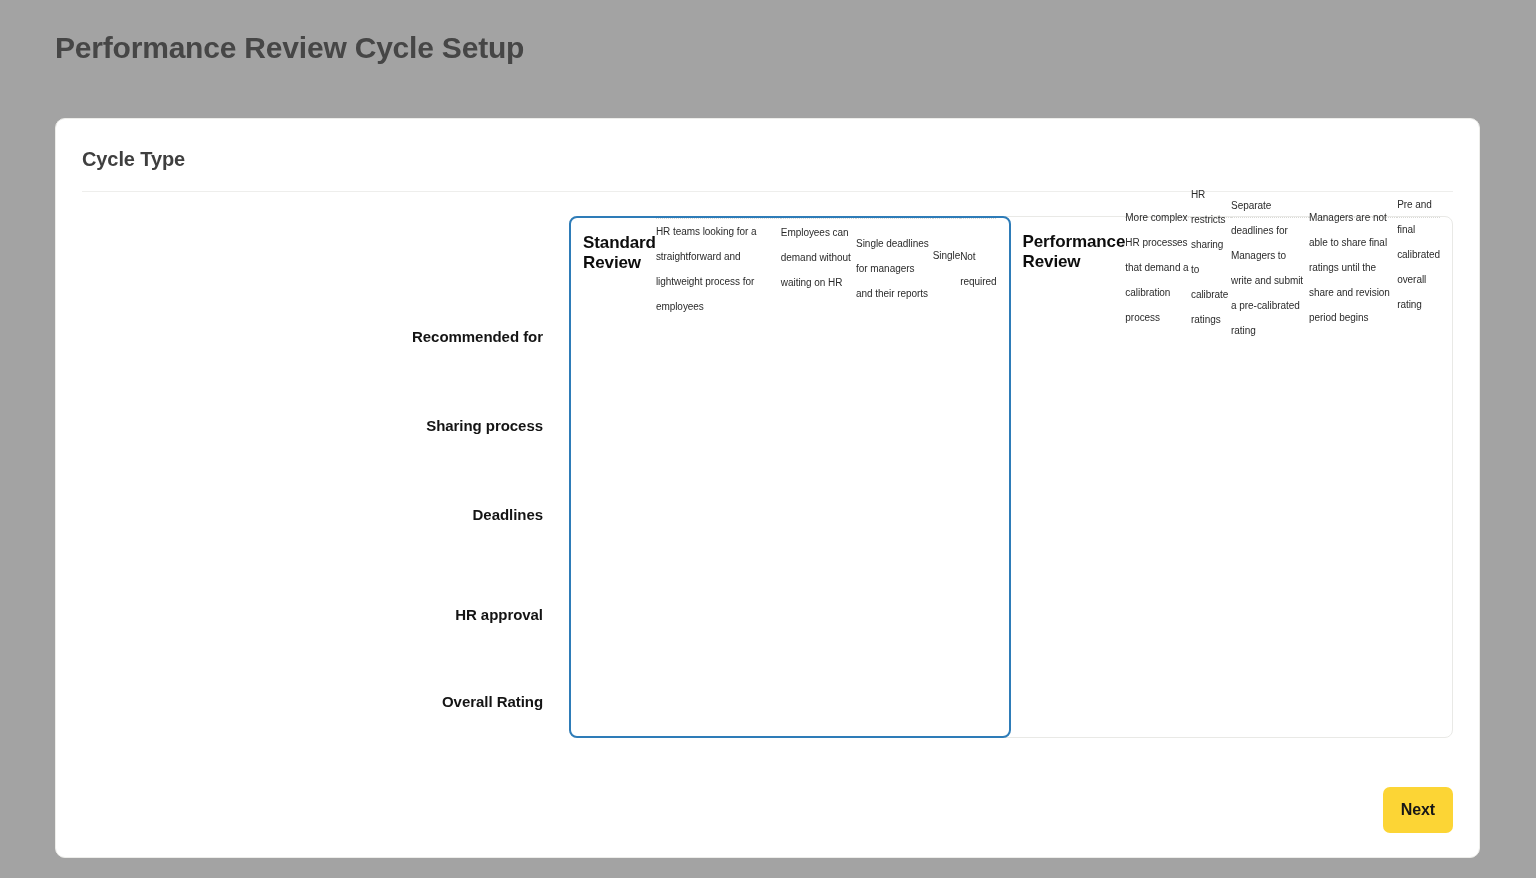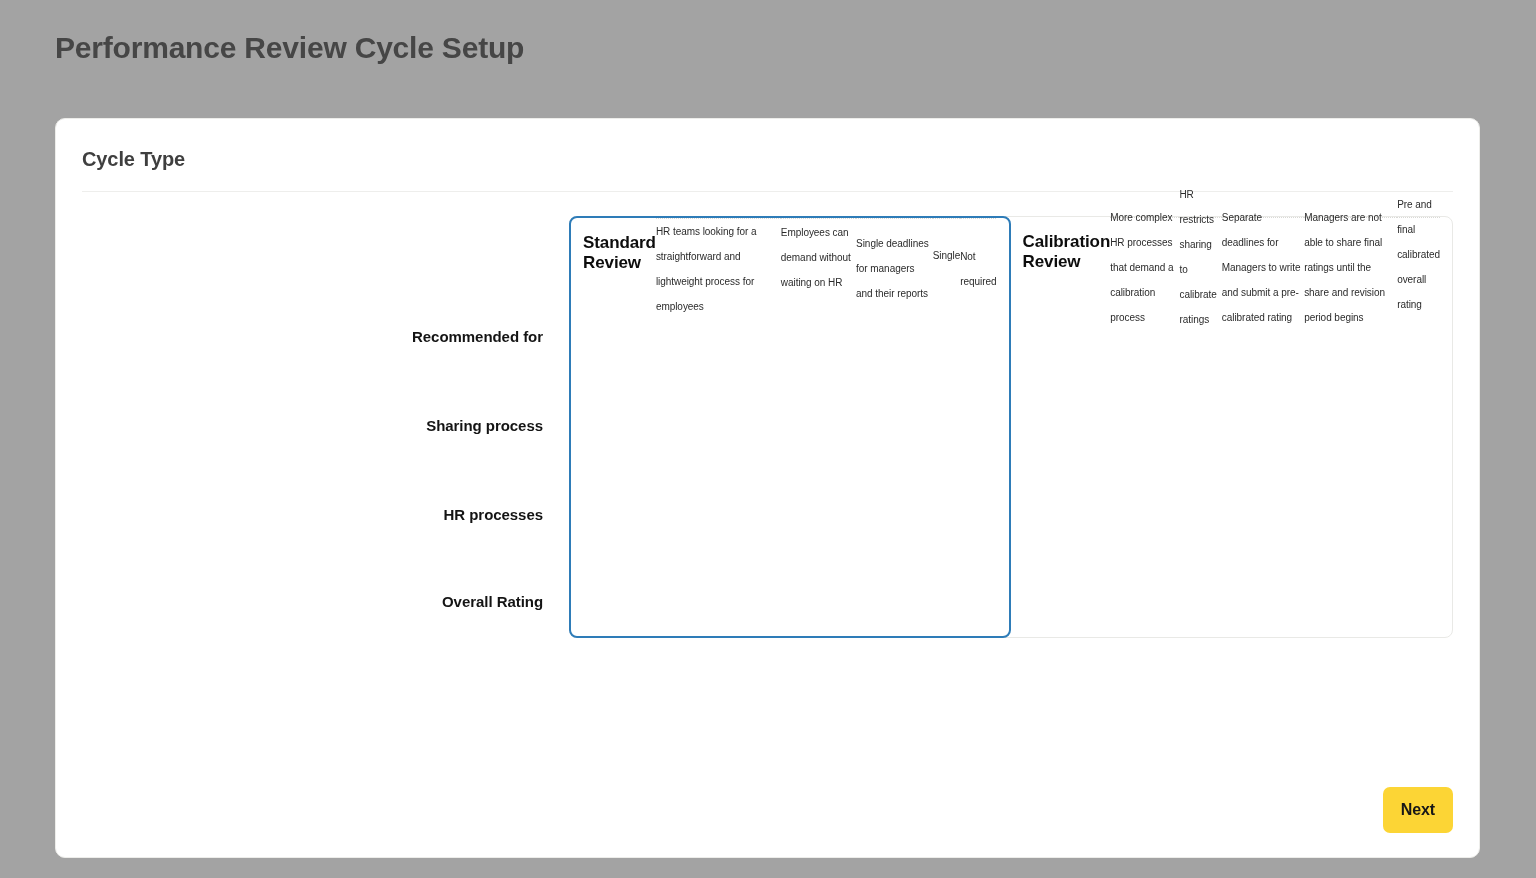--- a/index.html
+++ b/index.html
@@ -196,21 +196,22 @@
       <div class="card-header-rule"></div>
     </div>
 
     <div class="compare-wrap">
       <div class="compare-table">
 
         <div class="label-col">
           <div class="label-head"></div>
           <div class="label-cell row-r0">Recommended for</div>
           <div class="label-cell row-r1">Sharing process</div>
-          <div class="label-cell row-r3">HR processes</div>
+          <div class="label-cell row-r2">Deadlines</div>
+          <div class="label-cell row-r3">HR approval</div>
           <div class="label-cell row-r4">Overall Rating</div>
         </div>
 
         <div class="option-cols">
 
           <div class="option-col selected">
             <div class="option-head">Standard Review</div>
             <div class="value-cell row-r0">
                 <span class="txt">HR teams looking for a straightforward and lightweight process for employees</span>
               </div>
@@ -222,21 +223,21 @@
               </div>
             <div class="value-cell row-r4">
                 <span class="txt">Single</span>
               </div>
             <div class="value-cell row-r3">
                 <span class="txt">Not required</span>
               </div>
           </div>
 
           <div class="option-col">
-            <div class="option-head">Calibration Review</div>
+            <div class="option-head">Performance Review</div>
             <div class="value-cell row-r0">
                 <span class="txt">More complex HR processes that demand a calibration process</span>
               </div>
             <div class="value-cell row-r1">
                 <span class="txt">HR restricts sharing to calibrate ratings</span>
               </div>
             <div class="value-cell row-r2">
                 <span class="txt">Separate deadlines for Managers to write and submit a pre-calibrated rating</span>
               </div>
             <div class="value-cell row-r3">

